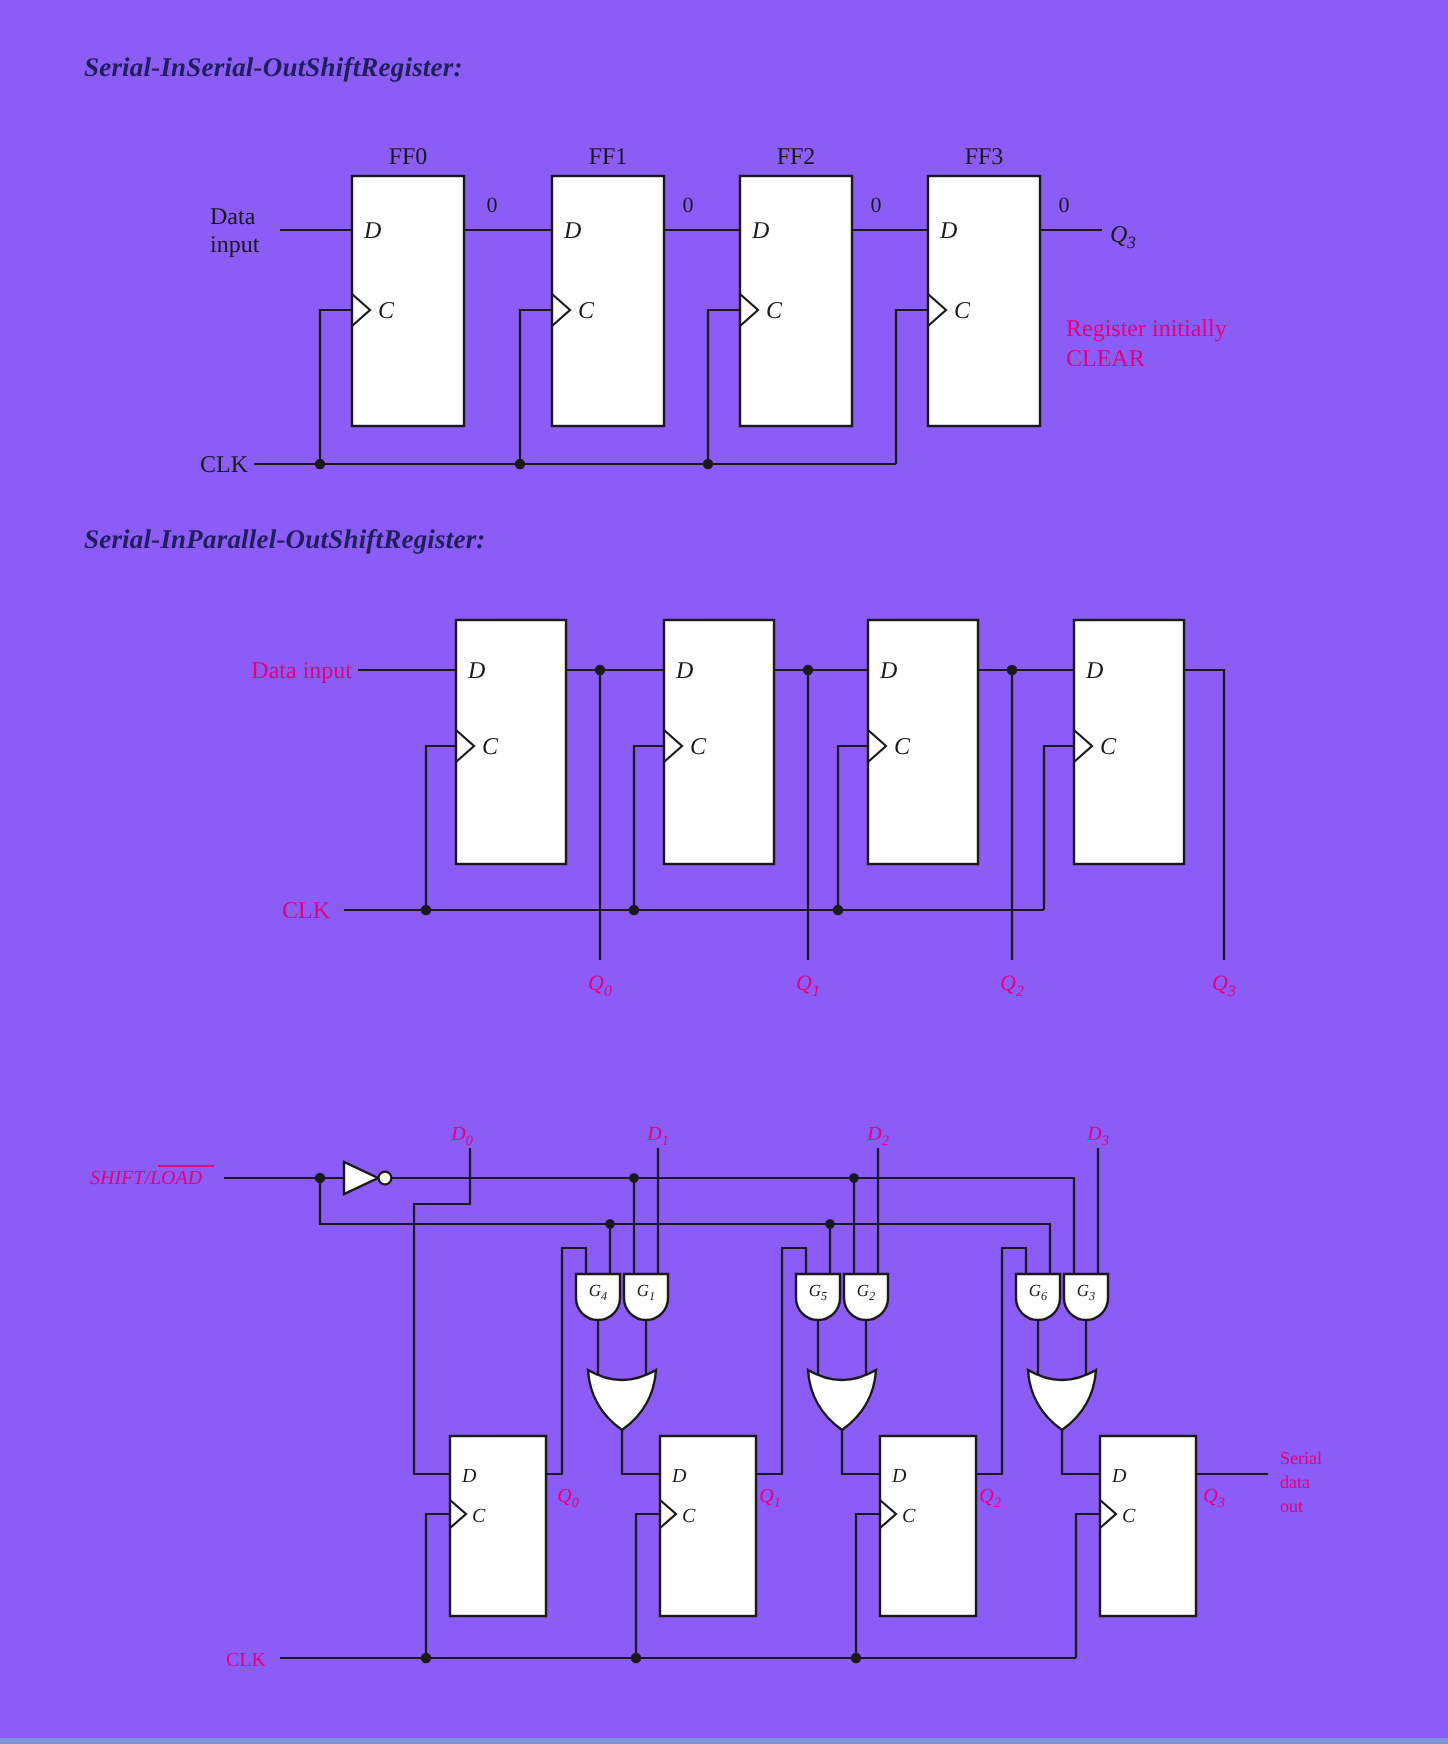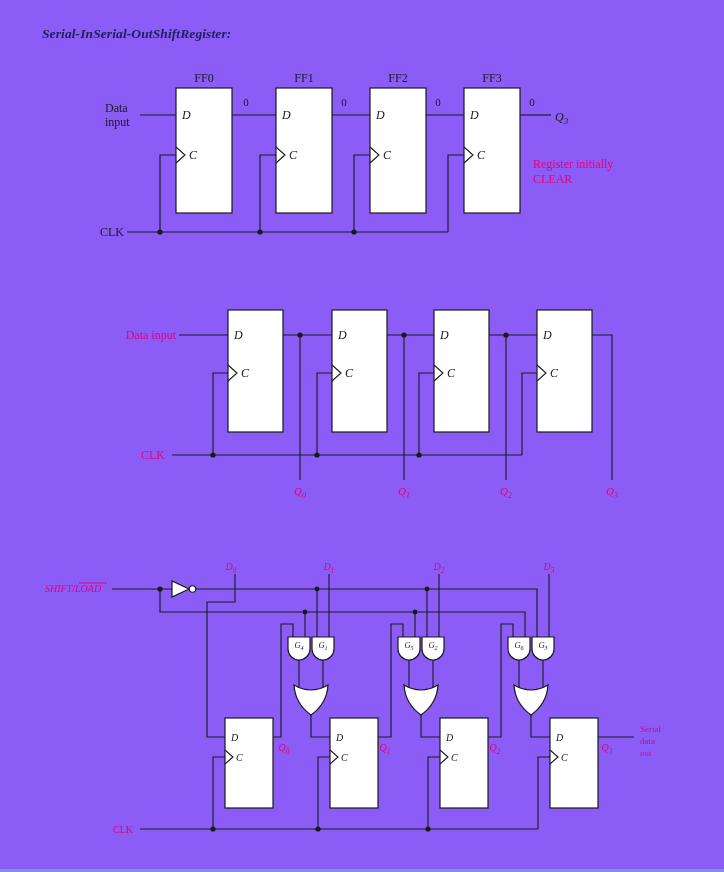--- a/index.html
+++ b/index.html
@@ -103,20 +103,21 @@
       <path class="w" d="M160,177 V100 H176"></path>
       <path class="w" d="M260,177 V100 H276"></path>
       <path class="w" d="M354,177 V100 H370"></path>
       <path class="w" d="M448,177 V100 H464"></path>
       <circle class="dot" cx="160" cy="177" r="2.6"></circle>
       <circle class="dot" cx="260" cy="177" r="2.6"></circle>
       <circle class="dot" cx="354" cy="177" r="2.6"></circle>
     </g>
   </svg>
 
+  <div class="heading" style="top:262px;">Serial-InParallel-OutShiftRegister:</div>
 
   <svg class="dsvg" style="top:295px;" width="724" height="212" viewBox="0 0 724 212">
 
     <g>
       <text class="s12 mag end" x="176" y="44">Data input</text>
       <line x1="179" y1="40" x2="228" y2="40"></line>
     </g>
 
     <g>
       <rect class="ff" x="228" y="15" width="55" height="122"></rect>

